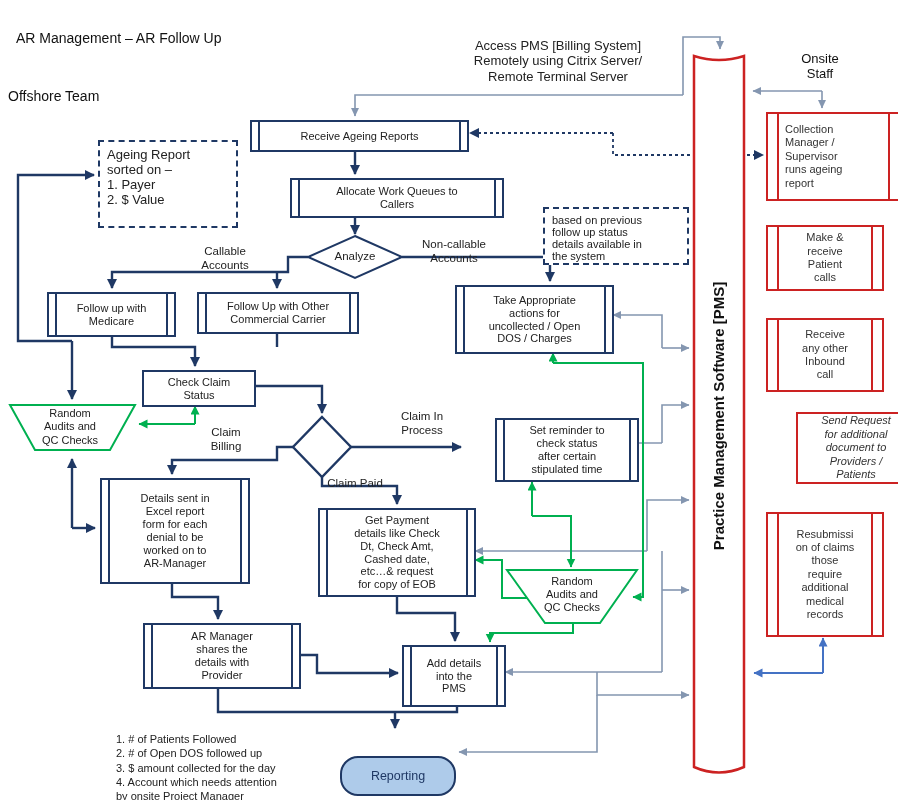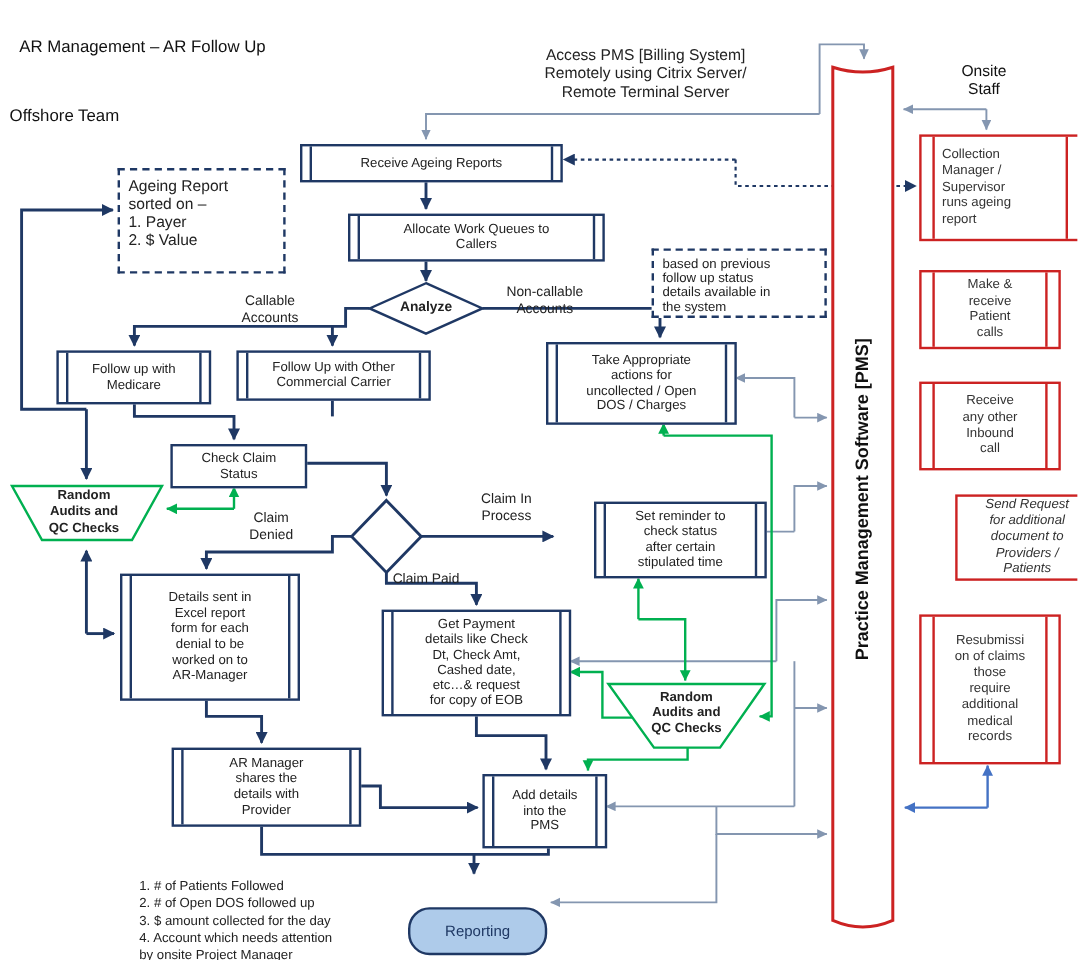--- a/index.html
+++ b/index.html
@@ -22,21 +22,21 @@
   .rbox::before{left:9px;}
   .rbox::after{right:9px;}
   .rbox.nobars::before,.rbox.nobars::after{display:none;}
   .rbox.leftalign{justify-content:flex-start;text-align:left;padding-left:17px;}
   .dashed{position:absolute;z-index:2;background:#fff;border:2px dashed #1f3864;
           white-space:pre-line;padding:5px 7px;box-sizing:border-box;color:#222;}
   .stadium{position:absolute;z-index:2;border:2px solid #1f3864;border-radius:18px;
            background:#aecbea;display:flex;align-items:center;justify-content:center;
            font-size:12.5px;color:#1f3864;margin-top:24px;}
   .shape-label{position:absolute;z-index:3;display:flex;align-items:center;justify-content:center;
-               text-align:center;white-space:pre-line;font-size:11px;line-height:1.2;color:#222;font-weight:bold;}
+               text-align:center;white-space:pre-line;font-size:11px;line-height:1.2;color:#222;}
   .edge-label{position:absolute;z-index:3;text-align:center;white-space:pre-line;
               font-size:11.5px;line-height:1.2;color:#222;}
   .bold{font-weight:normal;color:#111;}
   #pms-label{position:absolute;z-index:3;left:692px;top:772px;width:712px;height:52px;
              transform:rotate(-90deg);transform-origin:0 0;
              display:flex;align-items:center;justify-content:center;
              font-weight:bold;font-size:15px;color:#111;letter-spacing:0px;}
 </style>
 </head>
 <body>
@@ -125,21 +125,21 @@
     <polygon points="322,417 351,447 322,477 293,447" fill="#fff" stroke="#1f3864" stroke-width="2.4"></polygon>
 
     <polygon points="10,405 135,405 110,450 35,450" fill="#fff" stroke="#00b050" stroke-width="2"></polygon>
     <polygon points="507,570 637,570 600,623 545,623" fill="#fff" stroke="#00b050" stroke-width="2"></polygon>
 
     <path d="M694,56 Q719,64 744,56 L744,767 Q719,778 694,767 Z" fill="#fff" stroke="#cc2222" stroke-width="2.5"></path>
   </svg>
 
   <div class="txt bold" style="left:16px;top:30px;width:340px;font-size:14px;">AR Management – AR Follow Up</div>
   <div class="txt bold" style="left:8px;top:88px;width:200px;font-size:14px;">Offshore Team</div>
-  <div class="txt center" style="left:404px;top:32px;width:268px;height:58px;font-size:13px;color:#222;">Access PMS [Billing System]
+  <div class="txt center" style="left:424px;top:32px;width:268px;height:58px;font-size:13px;color:#222;">Access PMS [Billing System]
 Remotely using Citrix Server/
 Remote Terminal Server</div>
   <div class="txt center bold" style="left:782px;top:48px;width:76px;height:36px;font-size:13px;">Onsite
 Staff</div>
 
   <div class="dashed" style="left:98px;top:140px;width:140px;height:88px;font-size:13px;">Ageing Report
 sorted on –
 1. Payer
 2. $ Value</div>
   <div class="dashed" style="left:543px;top:207px;width:146px;height:58px;font-size:11px;">based on previous
@@ -190,21 +190,21 @@
 QC Checks</div>
   <div class="shape-label" style="left:517px;top:568px;width:110px;height:53px;">Random
 Audits and
 QC Checks</div>
 
   <div class="edge-label" style="left:186px;top:245px;width:78px;">Callable
 Accounts</div>
   <div class="edge-label" style="left:402px;top:238px;width:104px;">Non-callable
 Accounts</div>
   <div class="edge-label" style="left:194px;top:426px;width:64px;">Claim
-Denied</div>
+Billing</div>
   <div class="edge-label" style="left:380px;top:410px;width:84px;">Claim In
 Process</div>
   <div class="edge-label" style="left:314px;top:477px;width:82px;">Claim Paid</div>
 
   <div class="stadium" style="left:340px;top:732px;width:112px;height:36px;">Reporting</div>
 
   <div class="txt" style="left:116px;top:732px;width:240px;font-size:11px;line-height:1.3;">1. # of Patients Followed
 2. # of Open DOS followed up
 3. $ amount collected for the day
 4. Account which needs attention

